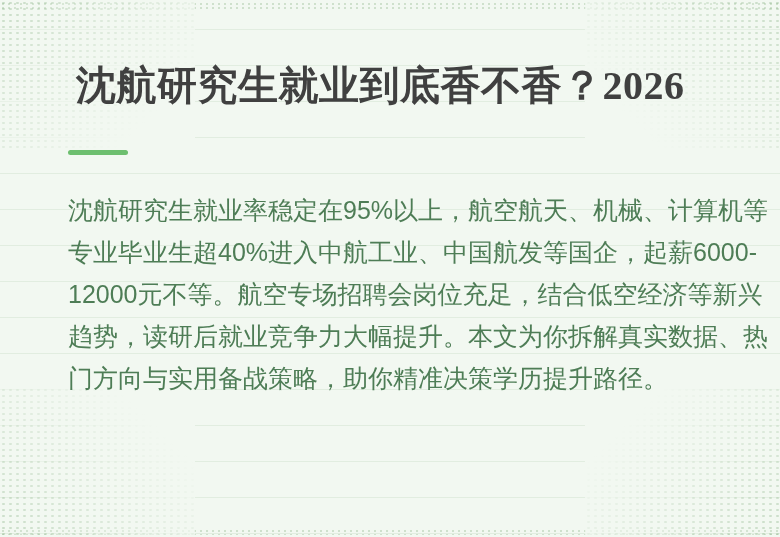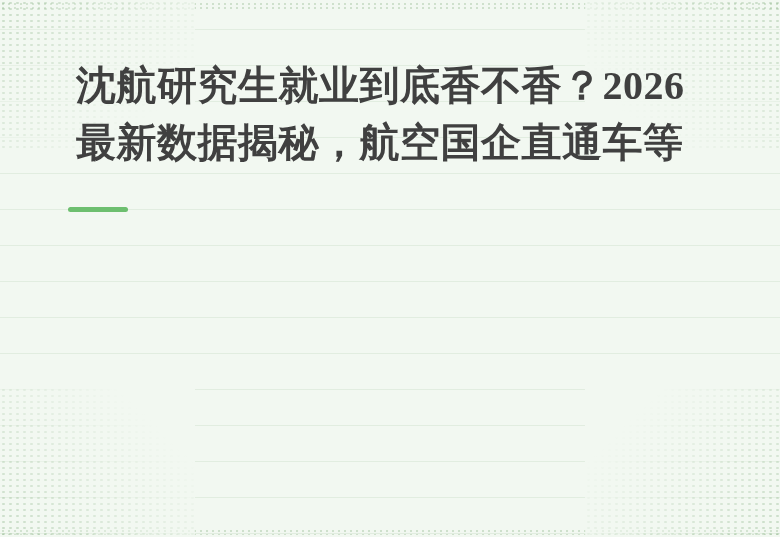--- a/index.html
+++ b/index.html
@@ -121,19 +121,25 @@
 <div class="edge-dots bottom"></div>
 <div class="speckle tl"></div>
 <div class="speckle tr"></div>
 <div class="speckle bl"></div>
 <div class="speckle br"></div>
 
 <div class="content">
 
   <h1 class="title">
     <div class="title-line">沈航研究生就业到底香不香？2026</div>
-    <div class="title-line">最新数据揭秘，航空国企直通车等</div>
   </h1>
 
   <div class="divider"></div>
 
+  <p class="summary">
+    <span class="summary-line" style="display:block">沈航研究生就业率稳定在95%以上，航空航天、机械、计算机等</span>
+    <span class="summary-line" style="display:block">专业毕业生超40%进入中航工业、中国航发等国企，起薪6000-</span>
+    <span class="summary-line" style="display:block">12000元不等。航空专场招聘会岗位充足，结合低空经济等新兴</span>
+    <span class="summary-line" style="display:block">趋势，读研后就业竞争力大幅提升。本文为你拆解真实数据、热</span>
+    <span class="summary-line" style="display:block">门方向与实用备战策略，助你精准决策学历提升路径。</span>
+  </p>
 
 </div>
 
 </body></html>

